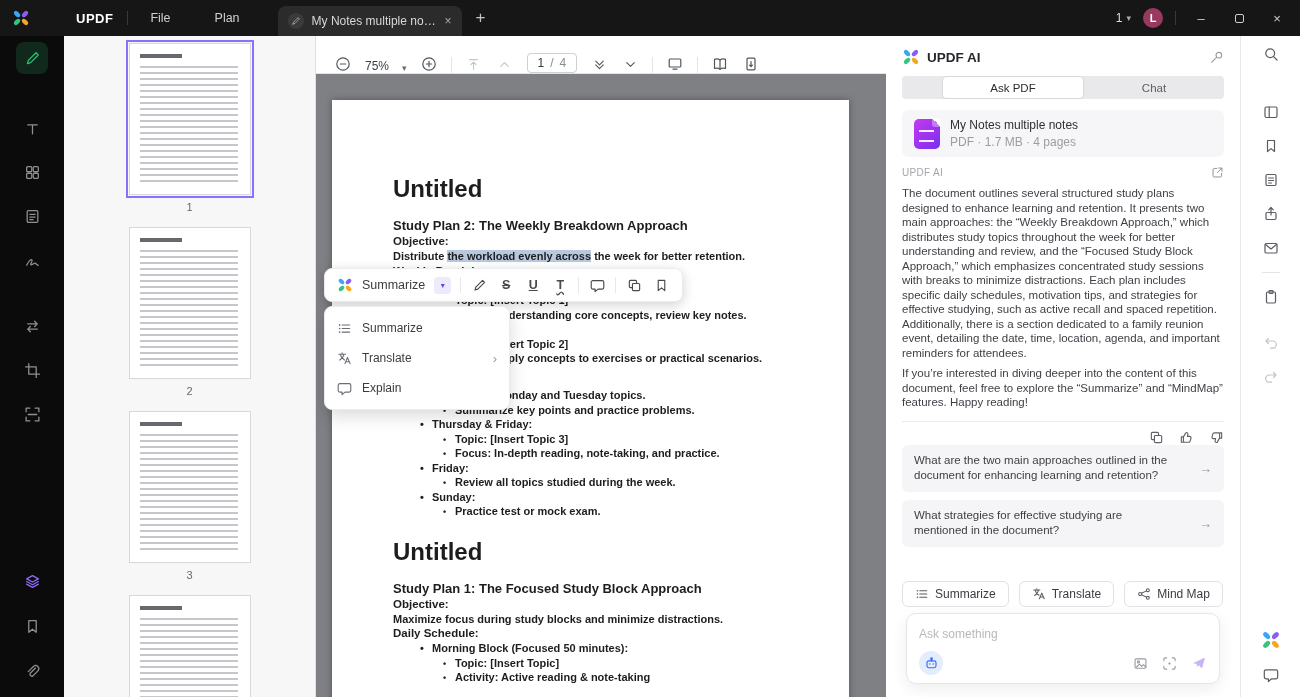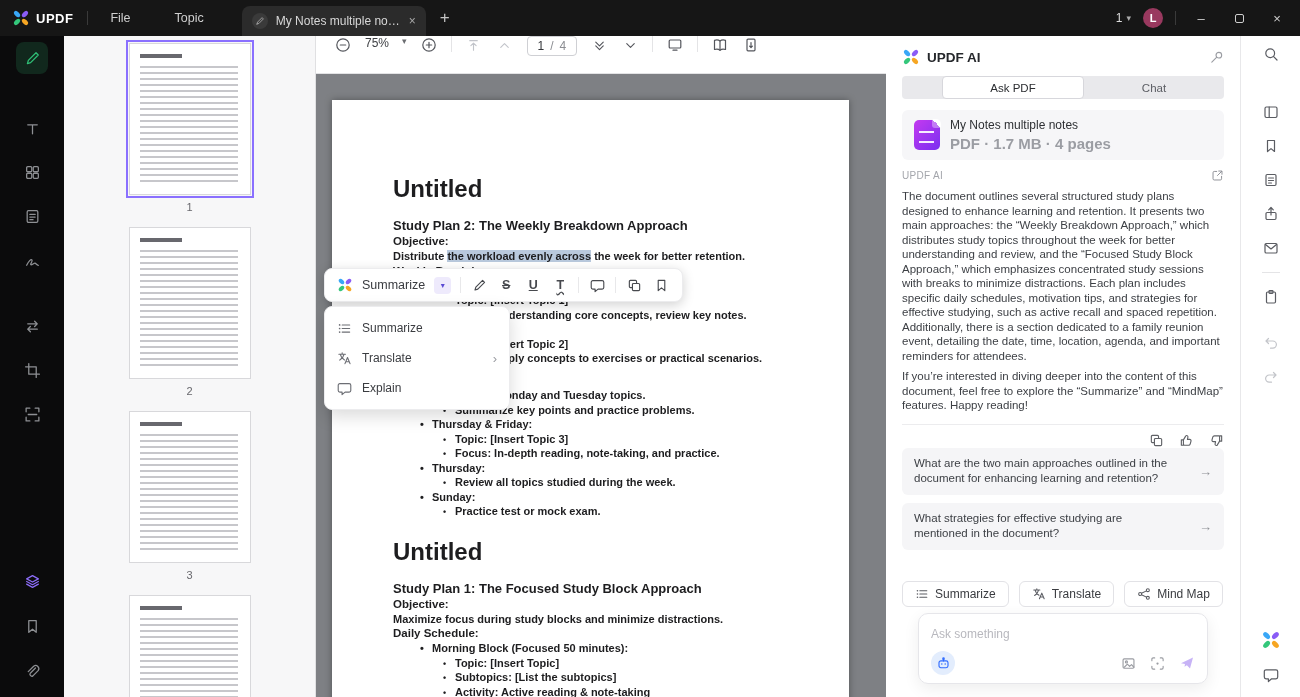--- a/index.html
+++ b/index.html
@@ -7,21 +7,21 @@
   body { font-family:"Liberation Sans","DejaVu Sans",sans-serif; background:#7e8084; color:#222; }
   .app { display:flex; flex-direction:column; width:1300px; height:697px; }
 
   
   svg.i { stroke:currentColor; fill:none; stroke-width:1.2; stroke-linecap:round; stroke-linejoin:round; display:block; }
   svg.logo { display:block; }
 
   
   .titlebar { flex:0 0 36px; background:#161616; display:flex; align-items:center; color:#d6d6d6; }
   .tb-logo { display:flex; align-items:center; gap:6px; padding:0 14px 0 12px; }
-  .tb-logo-text { color:#fff; font-weight:700; font-size:13px; letter-spacing:.5px; }
+  .tb-logo-text { color:#fff; font-weight:700; font-size:13px; letter-spacing:.5px;margin-left:40px; }
   .tb-sep { width:1px; height:14px; background:#3a3a3a; }
   .tb-menu { padding:0 22px; font-size:12.5px; color:#cfcfcf; }
   .tb-tab { align-self:flex-end; height:30px; width:184px; background:#2b2b2b; border-radius:8px 8px 0 0; display:flex; align-items:center; gap:8px; padding:0 10px; margin-left:16px; }
   .tab-badge { width:16px; height:16px; border-radius:50%; background:#3a3a3a; display:flex; align-items:center; justify-content:center; color:#b9b9b9; flex:0 0 16px; }
   .tb-tab-title { flex:1; font-size:12px; color:#d8d8d8; white-space:nowrap; overflow:hidden; text-overflow:ellipsis; }
   .tb-tab-close { color:#a8a8a8; font-size:12px; }
   .tb-plus { margin-left:14px; font-size:17px; color:#c4c4c4; }
   .tb-right { margin-left:auto; display:flex; align-items:center; gap:12px; padding-right:10px; }
   .tb-badge { font-size:12px; color:#ddd; display:flex; gap:4px; align-items:center; }
   .tb-badge .caret { font-size:9px; color:#aaa; }
@@ -42,21 +42,21 @@
   
   .thumb-panel { width:252px; background:#f7f7f8; border-right:1px solid #e0e0e2; overflow:hidden; display:flex; flex-direction:column; align-items:center; padding-top:7px; }
   .thumb { width:122px; height:152px; background:#fff; border:1px solid #d8d8db; position:relative; flex:0 0 152px; }
   .thumb.selected { outline:2px solid #8a70ff; outline-offset:1px; }
   .t-h { position:absolute; top:10px; left:10px; width:42px; height:4px; background:#68686e; }
   .t-lines { position:absolute; left:10px; right:12px; top:22px; bottom:10px; background:repeating-linear-gradient(to bottom,#c7c7cb 0 2px,transparent 2px 6px); }
   .thumb-label { font-size:11px; color:#68686d; margin:6px 0 14px; }
 
   
   .viewer { flex:1; min-width:0; display:flex; flex-direction:column; background:#7e8084; }
-  .viewer-toolbar { height:38px; background:#fff; border-bottom:1px solid #e3e3e5; display:flex; align-items:flex-start; padding:0 18px; gap:13px; color:#54565c; flex:0 0 38px; }
+  .viewer-toolbar { height:38px; background:#fff; border-bottom:1px solid #e3e3e5; display:flex; align-items:flex-end; padding:0 18px; gap:13px; color:#54565c; flex:0 0 38px; }
   .vt-icon { width:18px; height:18px; display:flex; align-items:center; justify-content:center; color:#54565c; }
   .vt-icon.disabled { color:#c2c4ca; }
   .vt-zoom { font-size:12px; color:#3c3e42; }
   .vt-caret { font-size:9px; color:#6a6c70; }
   .vt-sep { width:1px; height:16px; background:#e4e4e6; }
   .page-box { border:1px solid #cfd0d4; border-radius:4px; padding:2px 10px; font-size:12px; display:flex; gap:6px; color:#35373b; align-items:center; }
   .page-box .total { color:#8b8d92; }
   .viewer-canvas { flex:1; position:relative; overflow:hidden; padding-left:16px;margin-top:9px; }
   .pdf-page { width:517px; height:840px; background:#fff; margin-top:17px; box-shadow:0 0 7px rgba(0,0,0,.35); position:relative; padding:74px 40px 0 61px; }
 
@@ -93,37 +93,37 @@
   .ap-pin { margin-left:auto; color:#9a9ca2; }
   .ap-tabs { margin:0 16px; display:flex; background:#e9e9ec; border-radius:4px; height:23px; flex:0 0 23px; }
   .ap-tab { flex:1; display:flex; align-items:center; justify-content:center; font-size:11.5px; color:#5c5e64; }
   .ap-tab.active { background:#fff; border:1px solid #d7d7dc; border-radius:4px; color:#2b2d31;margin-left:40px; }
   .ap-card { margin:11px 16px 0; background:#f6f6f8; border-radius:6px; padding:8px 12px; display:flex; gap:10px; align-items:center; }
   .pdf-badge { width:26px; height:30px; border-radius:5px; background:linear-gradient(135deg,#c43af0,#7a2ff0); position:relative; flex:0 0 26px; }
   .pdf-badge::after { content:""; position:absolute; right:-1px; top:-1px; width:9px; height:9px; background:linear-gradient(225deg,#fff 50%,rgba(255,255,255,.35) 50%); border-radius:0 5px 0 3px; }
   .pdf-badge::before { content:""; position:absolute; left:5px; bottom:7px; width:15px; height:8px; border-top:2px solid rgba(255,255,255,.9); border-bottom:2px solid rgba(255,255,255,.9); }
   .ap-card-text { min-width:0; }
   .ap-card-title { font-size:12px; color:#2e3034; }
-  .ap-card-meta { font-size:15px; color:#9b9da3; margin-top:3px;font-weight:bold; }
+  .ap-card-meta { font-size:12px; color:#9b9da3; margin-top:3px; }
   .ap-source { display:flex; align-items:center; margin:9px 16px 0; font-size:10px; color:#a3a5ab; letter-spacing:.3px; }
   .ap-source .ext { margin-left:auto; color:#8e9096; }
   .ap-response { margin:7px 16px 0; font-size:11.5px; line-height:14.5px; color:#3c3f44; flex:0 1 auto; min-height:0; overflow:hidden; }
   .ap-response p + p { margin-top:6px; }
   .ap-divider { margin:11px 16px 0; border-top:1px solid #ececee; flex:0 0 1px; }
   .ap-feedback { display:flex; justify-content:flex-end; gap:15px; margin:8px 16px 0; color:#5f6166; }
   .ap-feedback span { display:flex; }
   .ap-qheader { margin:12px 16px 7px; font-size:11.5px; color:#4c4e54; }
   .ap-question { margin:0 16px 8px; background:#f5f5f7; border-radius:6px; padding:8px 12px; display:flex; align-items:center; gap:21px; }
   .ap-question-text { flex:1; font-size:11.5px; line-height:1.35; color:#3c3f44; }
   .ap-question .arrow { color:#8f9196; font-size:13px; }
   .ap-bottom { margin-top:auto; }
   .ap-actions { display:flex; gap:10px; margin:8px 16px 4px; }
   .ap-action { display:flex; align-items:center; gap:6px; border:1px solid #e2e2e6; border-radius:6px; padding:5px 12px; font-size:12px; color:#3a3c40; background:#fff; font-family:inherit; }
   .ap-action svg { color:#5a5c62; }
-  .ap-input { margin:6px 32px 13px; border:1px solid #e6e6ea; border-radius:10px; box-shadow:0 5px 16px rgba(0,0,0,.07); padding:10px 12px 8px; }
+  .ap-input { margin:6px 20px 13px; border:1px solid #e6e6ea; border-radius:10px; box-shadow:0 5px 16px rgba(0,0,0,.07); padding:10px 12px 8px; }
   .ap-input input { border:none; outline:none; width:100%; font-size:12px; color:#333; font-family:inherit; background:transparent; }
   .ap-input input::placeholder { color:#b8b8be; }
   .ap-input-row { display:flex; align-items:center; margin-top:9px; }
   .robot-btn { width:24px; height:24px; border-radius:50%; background:#e3edfd; display:flex; align-items:center; justify-content:center; color:#2f6bff; }
   .ap-input-icons { margin-left:auto; display:flex; gap:14px; align-items:center; color:#9a9ca2; }
   .ap-input-icons span { display:flex; }
   .send { color:#c7b3f6; }
 
   
   .right-rail { width:60px; background:#fff; border-left:1px solid #e8e8ea; display:flex; flex-direction:column; align-items:center; padding:8px 0 12px; gap:14px; color:#5a5c62; }
@@ -300,21 +300,21 @@
 
   <header class="titlebar">
     <div class="tb-logo">
       <svg class="logo" width="18" height="18" viewBox="0 0 20 20">
           <use href="#p-logo"></use>
         </svg>
       <span class="tb-logo-text">UPDF</span>
     </div>
     <div class="tb-sep"></div>
     <div class="tb-menu">File</div>
-    <div class="tb-menu">Topic</div>
+    <div class="tb-menu">Plan</div>
     <div class="tb-tab">
       <span class="tab-badge">
           <svg class="i" width="10" height="10" viewBox="0 0 16 16">
             <use href="#p-pen"></use>
           </svg>
         </span>
       <span class="tb-tab-title">My Notes multiple notes</span>
       <span class="tb-tab-close">×</span>
     </div>
     <div class="tb-plus">+</div>
@@ -491,32 +491,31 @@
           <div class="d-body li2">Focus: Understanding core concepts, review key notes.</div>
           <div class="d-body li1">Tuesday:</div>
           <div class="d-body li2">Topic: [Insert Topic 2]</div>
           <div class="d-body li2">Focus: Apply concepts to exercises or practical scenarios.</div>
           <div class="d-body li1 sp8">Wednesday:</div>
           <div class="d-body li2">Review Monday and Tuesday topics.</div>
           <div class="d-body li2">Summarize key points and practice problems.</div>
           <div class="d-body li1">Thursday &amp; Friday:</div>
           <div class="d-body li2">Topic: [Insert Topic 3]</div>
           <div class="d-body li2">Focus: In-depth reading, note-taking, and practice.</div>
-          <div class="d-body li1">Thursday:</div>
+          <div class="d-body li1">Friday:</div>
           <div class="d-body li2">Review all topics studied during the week.</div>
           <div class="d-body li1">Sunday:</div>
           <div class="d-body li2">Practice test or mock exam.</div>
           <div class="d-h1 mt18">Untitled</div>
           <div class="d-h2">Study Plan 1: The Focused Study Block Approach</div>
           <div class="d-label">Objective:</div>
           <div class="d-body">Maximize focus during study blocks and minimize distractions.</div>
           <div class="d-label">Daily Schedule:</div>
           <div class="d-body li1">Morning Block (Focused 50 minutes):</div>
           <div class="d-body li2">Topic: [Insert Topic]</div>
-          <div class="d-body li2">Subtopics: [List the subtopics]</div>
           <div class="d-body li2">Activity: Active reading &amp; note-taking</div>
 
           <div class="sel-toolbar">
             <svg class="logo" width="16" height="16" viewBox="0 0 20 20">
                 <use href="#p-logo"></use>
               </svg>
             <span class="st-label">Summarize</span>
             <span class="st-caret">
                 <span>▾</span>
               </span>

